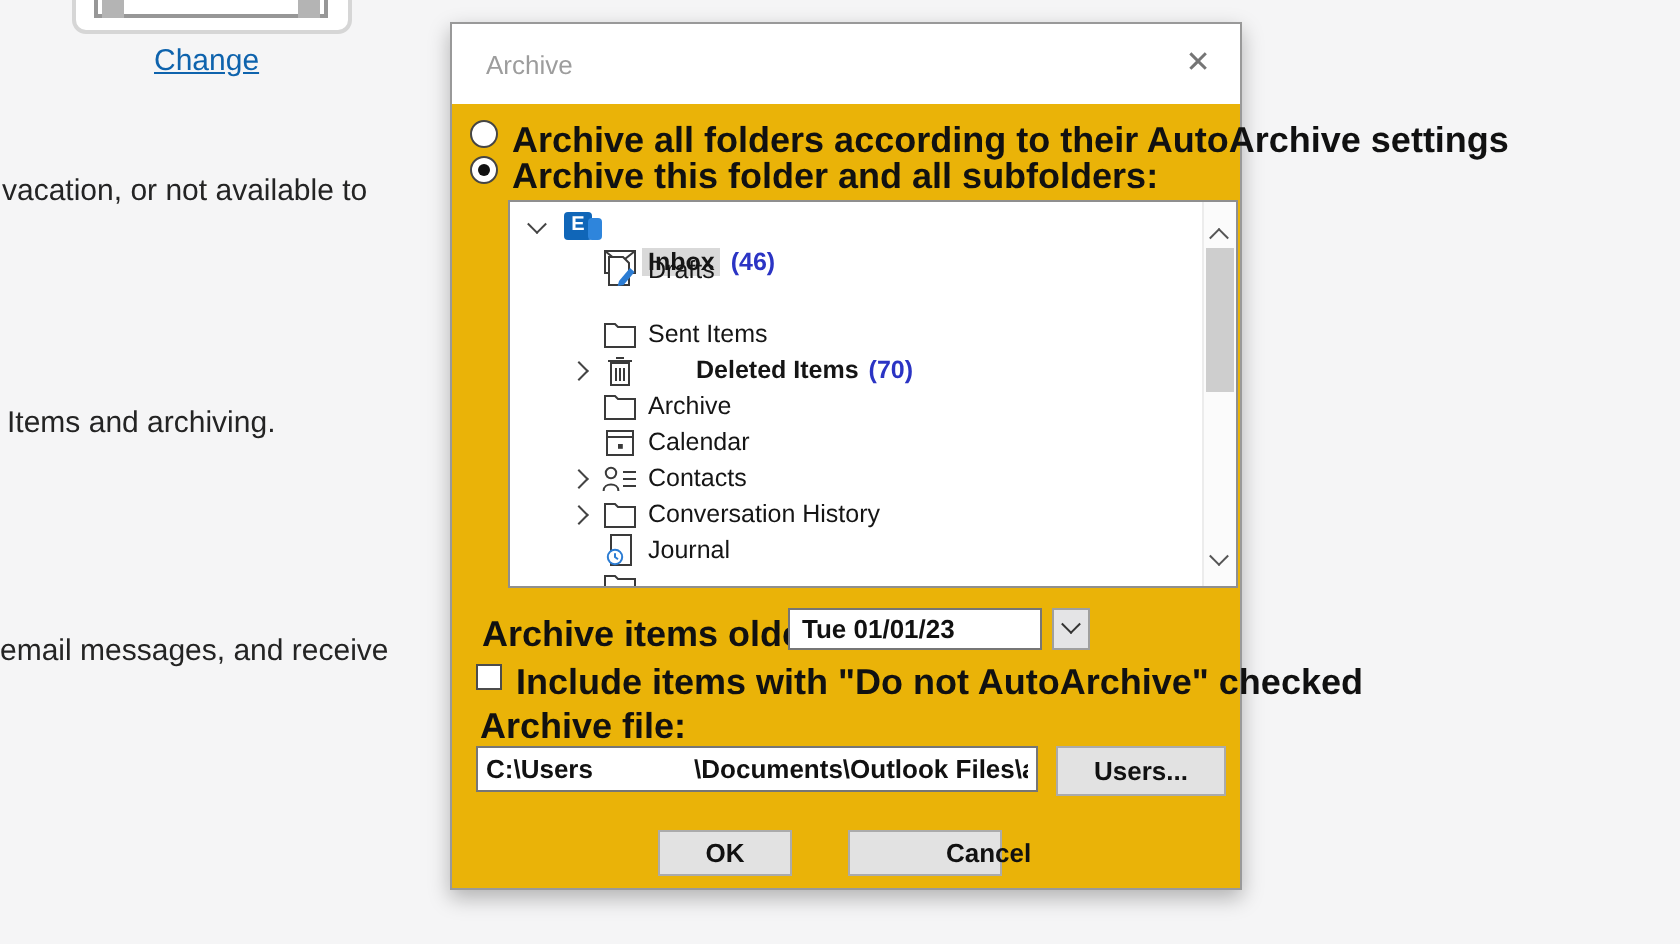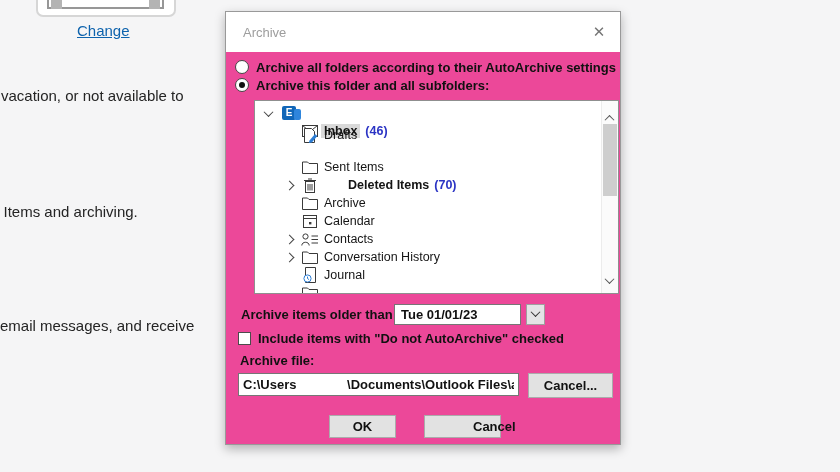--- a/index.html
+++ b/index.html
@@ -12,32 +12,32 @@
   .photo-frame { position:absolute; left:36px; top:-16px; width:140px; height:33px;
                  border:2px solid #d6d6d6; border-radius:7px; background:#fff; }
   .photo-inner { position:absolute; left:47px; top:-18px; width:117px; height:27px;
                  border:2px solid #979797; background:#fff; }
   .photo-handle { position:absolute; width:11px; height:9px; background:#b4b4b4; top:0; }
   .change-link { position:absolute; left:77px; top:22px; font-size:15px; font-weight:400;
                  color:#0e63ad; text-decoration:underline; cursor:pointer; }
 
   
   .dialog { position:absolute; left:225px; top:11px; width:396px; height:434px;
-            background:#ec4899; border:1px solid #999;
+            background:#eab308; border:1px solid #999;
             box-shadow:0 4px 10px rgba(0,0,0,.28); }
   .titlebar { position:absolute; top:0; left:0; right:0; height:40px; background:#fff; }
   .dlg-title { position:absolute; left:17px; top:13px; font-size:13px; color:#9d9d9d; }
   .dlg-close { position:absolute; right:10px; top:9px; width:22px; height:22px;
                color:#757575; font-size:15px; line-height:22px; text-align:center; cursor:pointer; }
 
   .radio { position:absolute; left:9px; width:14px; height:14px; border:1px solid #454545;
            border-radius:50%; background:#fff; }
   .radio.selected::after { content:""; position:absolute; left:3px; top:3px; width:6px; height:6px;
            border-radius:50%; background:#111; }
-  .dlg-label { position:absolute; font-size:13px; font-weight:600; color:#111; white-space:nowrap; }
+  .dlg-label { position:absolute; font-size:18px; font-weight:600; color:#111; white-space:nowrap; }
 
   
   .tree { position:absolute; left:28px; top:88px; width:365px; height:194px;
           background:#fff; border:1px solid #8f8f8f; overflow:hidden; }
   .trow { position:absolute; left:0; right:17px; height:18px; display:flex; align-items:center; }
   .chev-slot { display:inline-flex; width:12px; justify-content:center; flex:none; }
   .chev-slot.root { margin-left:7px; }
   .chev-slot.child { margin-left:28px; }
   .chv { display:inline-block; width:7px; height:7px;
          border-right:1.5px solid #444; border-bottom:1.5px solid #444; }
@@ -256,19 +256,19 @@
     <div class="date-field">Tue 01/01/23</div>
     <div class="date-btn">
         <span class="chv down"></span>
       </div>
 
     <div class="checkbox"></div>
     <div class="dlg-label" style="left:32px; top:319px;">Include items with "Do not AutoArchive" checked</div>
 
     <div class="dlg-label" style="left:14px; top:341px;">Archive file:</div>
     <input class="file-input" value="C:\Users              \Documents\Outlook Files\arch" style="">
-    <button class="btn btn-browse">Cancel...</button>
+    <button class="btn btn-browse">Users...</button>
 
     <button class="btn btn-ok">OK</button>
     <button class="btn btn-cancel">Cancel</button>
   </div>
 
 </div>
 
 </body></html>

